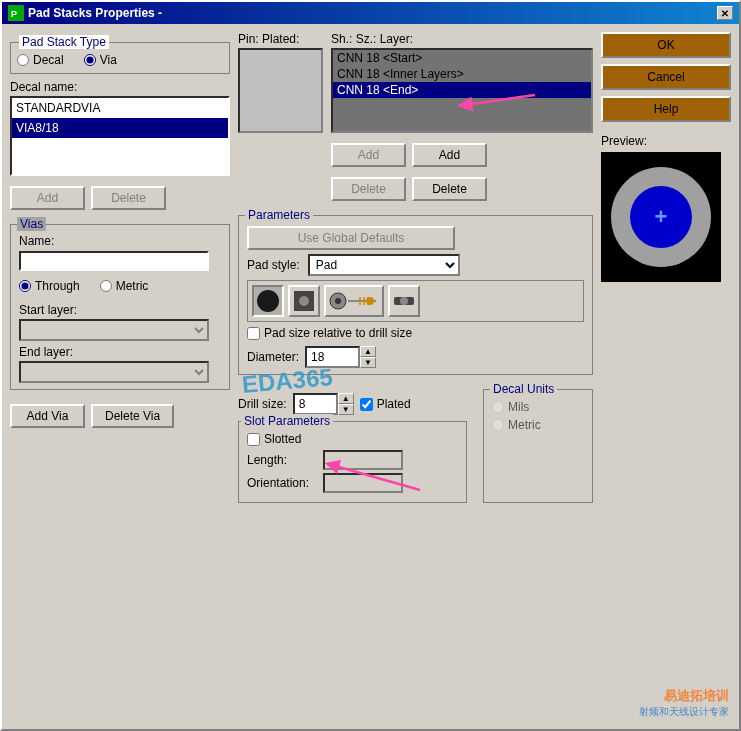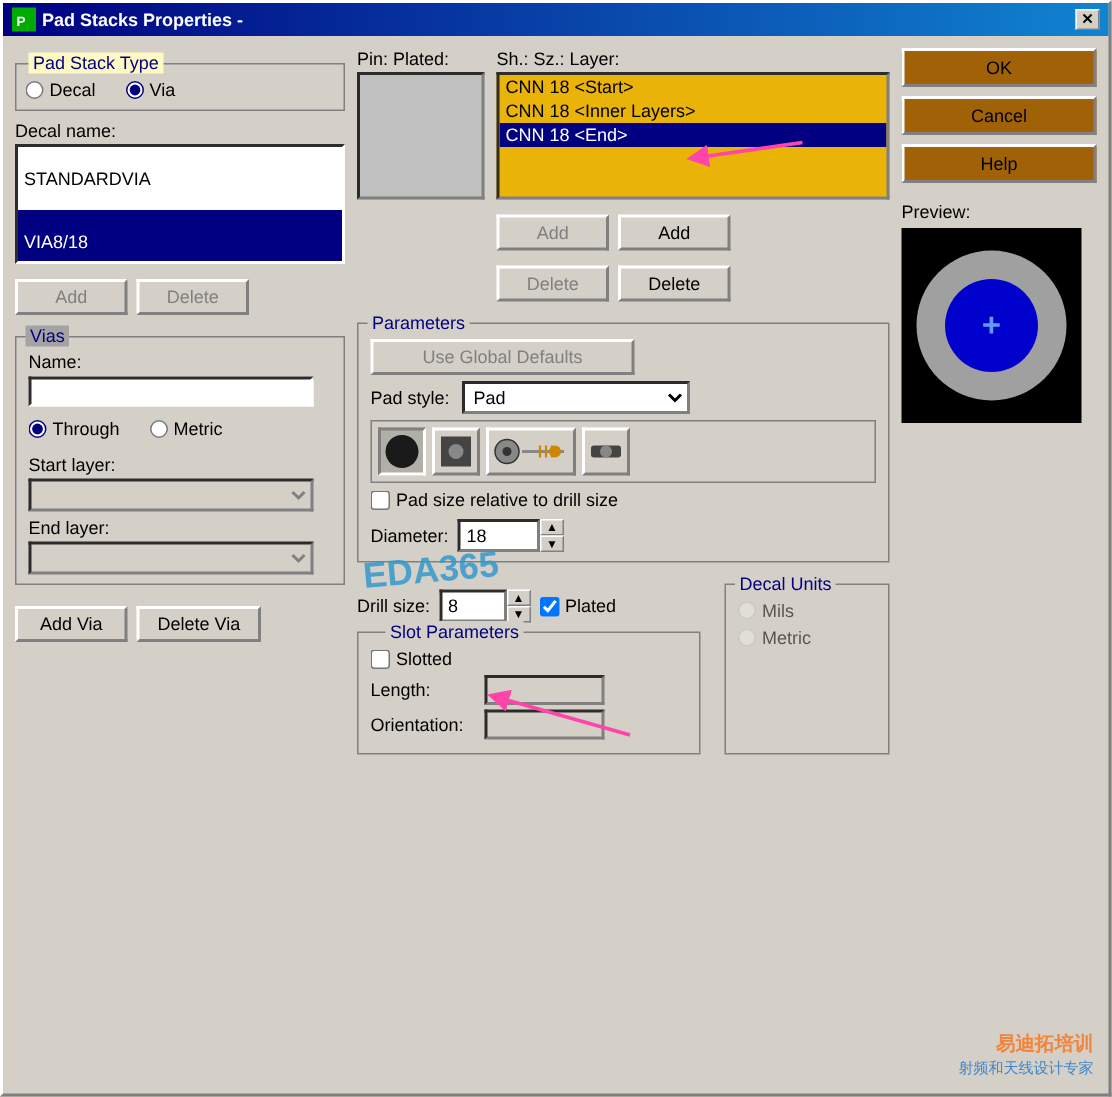--- a/index.html
+++ b/index.html
@@ -86,21 +86,21 @@
       border: 1px solid #808080;
       border-top: 1px solid #808080;
       padding: 6px;
       position: relative;
       background: #d4d0c8;
     }
     .group-label {
       position: absolute;
       top: -8px;
       left: 8px;
-      background: #fef9c3;
+      background: #ffffff;
       padding: 0 3px;
       color: #000080;
       font-size: 12px;
     }
     .radio-group {
       display: flex;
       gap: 20px;
       align-items: center;
       margin-top: 4px;
     }
@@ -123,21 +123,21 @@
       border: 2px inset #808080;
       border-top-color: #808080;
       border-left-color: #808080;
       border-right-color: #fff;
       border-bottom-color: #fff;
       height: 80px;
       overflow-y: auto;
       font-size: 12px;
     }
     .list-item {
-      padding: 14px 4px;
+      padding: 3px 4px;
       cursor: default;
     }
     .list-item.selected {
       background: #000080;
       color: white;
     }
     .btn {
       background: #d4d0c8;
       border: 2px solid;
       border-top-color: #fff;
@@ -171,21 +171,21 @@
       width: 100%;
     }
     .pin-plated-area {
       background: #c0c0c0;
       border: 2px inset #808080;
       width: 85px;
       height: 85px;
       flex-shrink: 0;
     }
     .layer-list {
-      background: #eab308;
+      background: #737373;
       border: 2px inset #808080;
       border-top-color: #808080;
       border-left-color: #808080;
       flex: 1;
       height: 85px;
       overflow-y: auto;
       font-size: 12px;
     }
     .layer-item {
       padding: 1px 4px;
@@ -378,21 +378,21 @@
     }
     .slot-params {
       border: 1px solid #808080;
       padding: 6px 8px;
       position: relative;
       margin-top: 6px;
     }
     .slot-label {
       position: absolute;
       top: -8px;
-      left: 18px;
+      left: 2px;
       background: #d4d0c8;
       padding: 0 3px;
       color: #000080;
       font-size: 12px;
     }
     .field-row {
       display: flex;
       align-items: center;
       gap: 6px;
       margin: 3px 0;
@@ -554,21 +554,21 @@
         <button class="btn">Add</button>
       </div>
       <div class="btn-row">
         <button class="btn disabled" disabled="" style="margin-left:93px;">Delete</button>
         <button class="btn">Delete</button>
       </div>
 
       <div class="params-section">
         <span class="params-label">Parameters</span>
         <div style="margin-top:4px;">
-          <button class="btn disabled" style="width:176px;" disabled="">Use Global Defaults</button>
+          <button class="btn disabled" style="width:208px;" disabled="">Use Global Defaults</button>
         </div>
         <div class="pad-style-row">
           <span>Pad style:</span>
           <select class="select-box">
             <option>Pad</option>
             <option>SMD</option>
             <option>Thermal</option>
             <option>Mounting Hole</option>
           </select>
         </div>

